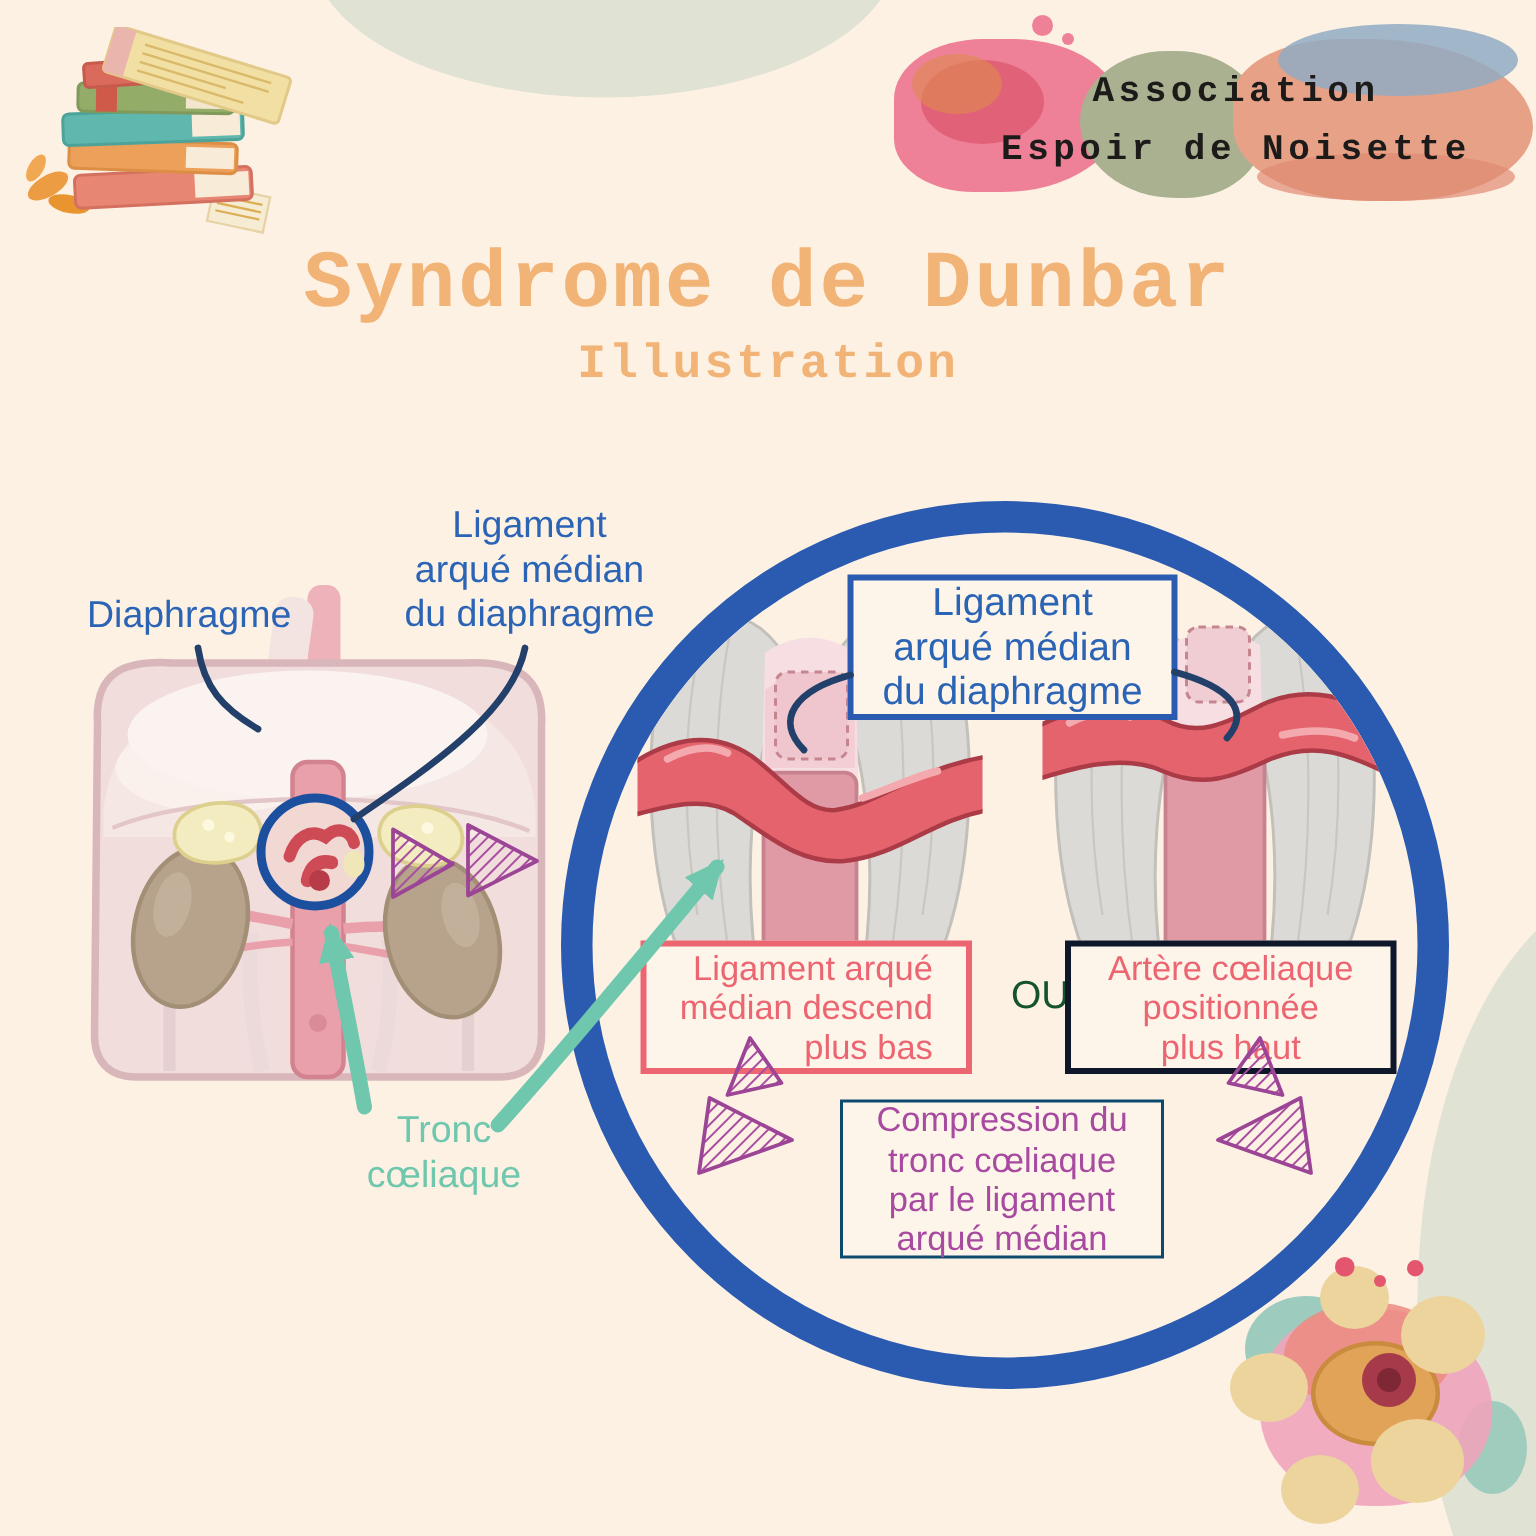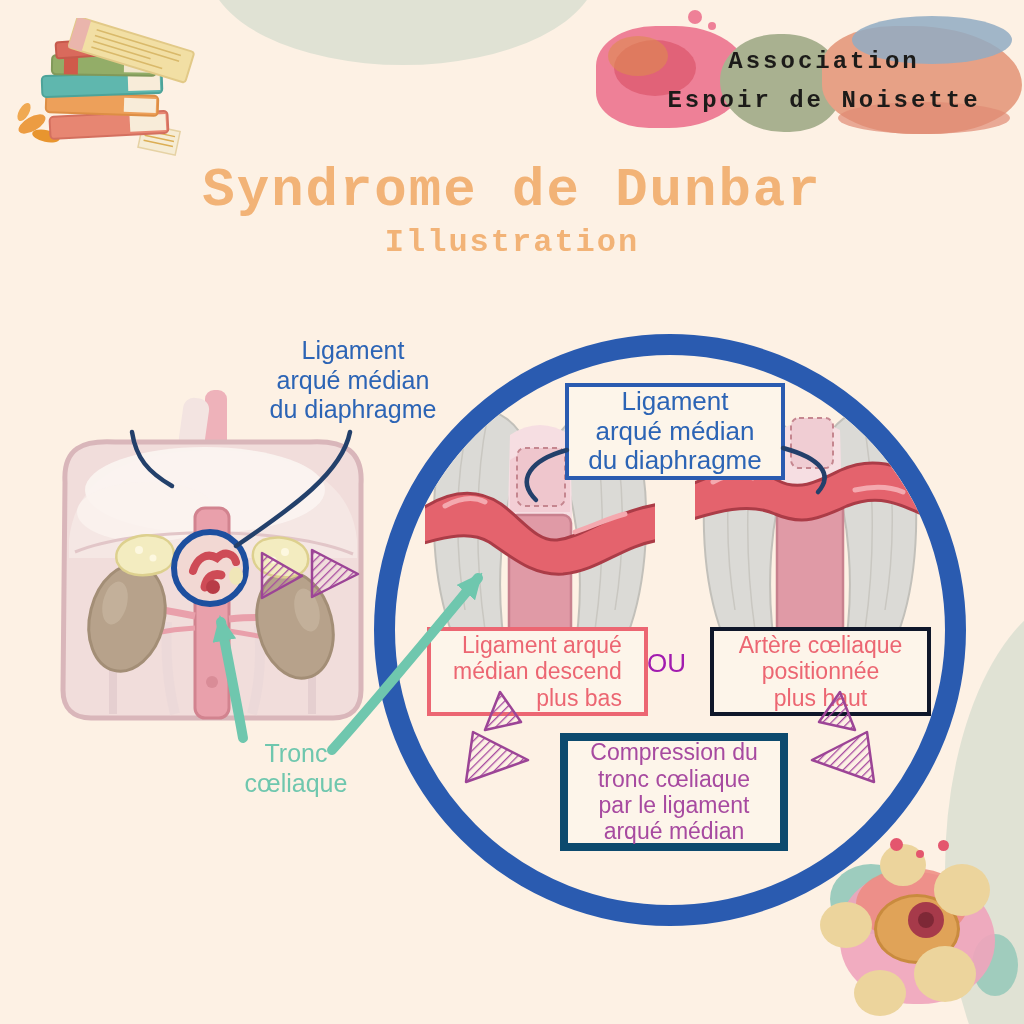--- a/index.html
+++ b/index.html
@@ -23,22 +23,22 @@
   .detail-circle{left:374px;top:334px;width:550px;height:550px;border:21px solid #2a5bb0;
                  border-radius:50%;overflow:hidden;background:#fdf1e4;z-index:2;}
   .label-box{position:absolute;display:flex;align-items:center;justify-content:center;
              text-align:center;white-space:pre-line;background:#fdf5ea;line-height:1.15;}
   .box-blue{left:170px;top:28px;width:212px;height:89px;border:4px solid #2a5bb0;
             color:#2c64b5;font-size:26px;}
   .box-red-l{left:32px;top:272px;width:213px;height:81px;border:4px solid #ec6672;
              color:#ec6672;font-size:23px;text-align:right;}
   .box-red-r{left:315px;top:272px;width:213px;height:81px;border:4px solid #0f172a;
              color:#ec6672;font-size:23px;}
-  .or-word{left:252px;top:293px;width:66px;text-align:left;color:#a21caf;font-size:26px;}
-  .box-purple{left:165px;top:378px;width:212px;height:102px;border:8px solid #0c4a6e;
+  .or-word{left:252px;top:293px;width:66px;text-align:right;color:#14532d;font-size:26px;}
+  .box-purple{left:165px;top:378px;width:212px;height:102px;border:2px solid #0c4a6e;
               color:#a74aa0;font-size:23px;}
   .overlay{left:0;top:0;width:1024px;height:1024px;z-index:6;pointer-events:none;}
 </style>
 </head>
 <body>
 
 <div class="page">
 
   <div class="blob" style="left:208px;top:-130px;width:390px;height:195px;background:#e0e2d4;"></div>
   <div class="blob" style="left:945px;top:590px;width:290px;height:560px;background:#e0e2d4;"></div>
@@ -91,20 +91,21 @@
   </div>
 
   <div class="abs mono org-name">
     <div>Association</div>
     <div>Espoir de Noisette</div>
   </div>
 
   <div class="abs mono center title">Syndrome de Dunbar</div>
   <div class="abs mono center subtitle">Illustration</div>
 
+  <div class="abs hand lbl-blue" style="left:58px;top:396px;width:170px;">Diaphragme</div>
   <div class="abs hand lbl-blue center preline" style="left:248px;top:336px;width:210px;">Ligament
 arqué médian
 du diaphragme</div>
   <div class="abs hand lbl-teal center preline" style="left:228px;top:738px;width:136px;">Tronc
 cœliaque</div>
 
   <svg class="abs" style="left:55px;top:390px;z-index:2;" width="315" height="340" viewBox="0 0 315 340">
     <rect x="150" y="0" width="22" height="62" rx="9" fill="#eeb2ba"></rect>
     <rect x="126" y="8" width="26" height="52" rx="11" fill="#f3e4e1" transform="rotate(8 139 34)"></rect>
     <path d="M10,92 C8,58 28,50 60,52 L255,52 C290,50 308,62 306,94 L306,300 C306,318 296,328 278,328 L36,328 C18,328 8,318 8,300 Z" fill="#f1dddb" stroke="#d9b6ba" stroke-width="5"></path>

